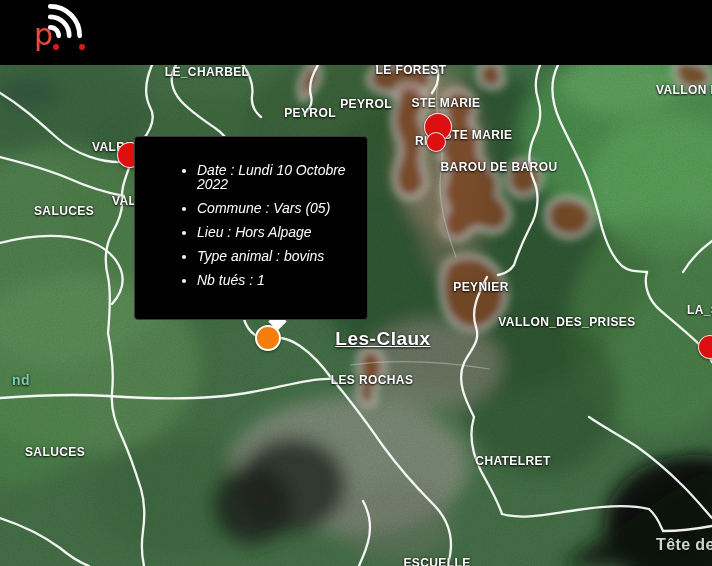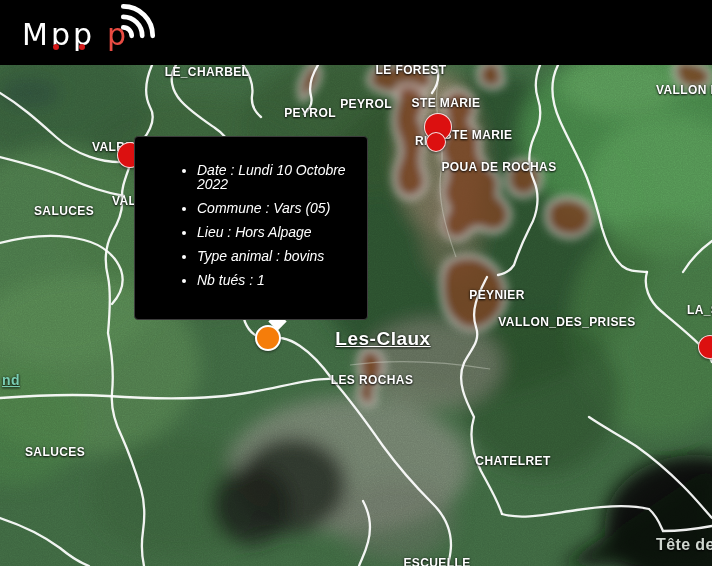--- a/index.html
+++ b/index.html
@@ -46,21 +46,20 @@
            border:1px solid #3c3c3c;border-radius:4px;z-index:40;color:#fff;font-style:italic;}
   .tooltip ul{list-style:disc;margin:0;padding:26px 10px 0 62px;}
   .tooltip li{font-size:14px;line-height:14px;margin-bottom:10px;}
   .tooltip li::marker{color:#fff;}
 </style>
 </head>
 <body>
 
 <div class="header">
   <div class="logo">
-    <span>Mɒp</span>
     <span style="width:12px"></span>
     <span class="accent">p</span>
     <span class="logo-dot d1"></span>
     <span class="logo-dot d2"></span>
     <svg class="wifi" width="42" height="42" viewBox="0 0 40 40">
       <g fill="none" stroke="#fff" stroke-width="4.5" stroke-linecap="round">
         <path d="M6,28 A8,8 0 0 1 14,36"></path>
         <path d="M6,18 A18,18 0 0 1 24,36"></path>
         <path d="M6,8 A28,28 0 0 1 34,36"></path>
       </g>
@@ -157,35 +156,35 @@
   </svg>
 
   <div class="labels">
       <span class="lbl" style="left: 207px; top: 7px;">LE_CHARBEL</span>
       <span class="lbl" style="left: 310px; top: 48px;">PEYROL</span>
       <span class="lbl" style="left: 366px; top: 39px;">PEYROL</span>
       <span class="lbl" style="left: 399px; top: 5px; padding-left: 24px;">LE FOREST</span>
       <span class="lbl" style="left: 446px; top: 38px;">STE MARIE</span>
       <span class="lbl" style="left: 478px; top: 70px;">STE MARIE</span>
       <span class="lbl left" style="left: 415px; top: 76px;">RI</span>
-      <span class="lbl" style="left: 499px; top: 102px;">POUA DE ROCHAS</span>
+      <span class="lbl" style="left: 499px; top: 102px;">BAROU DE BAROU</span>
       <span class="lbl left" style="left: 656px; top: 25px;">VALLON LA</span>
       <span class="lbl left" style="left: 92px; top: 82px;">VALBE</span>
       <span class="lbl left" style="left: 112px; top: 136px;">VAL</span>
       <span class="lbl" style="left: 64px; top: 146px;">SALUCES</span>
-      <span class="lbl" style="left: 481px; top: 230px; margin-left: 16px;">PEYNIER</span>
+      <span class="lbl" style="left: 481px; top: 222px;">PEYNIER</span>
       <span class="lbl" style="left: 567px; top: 257px;">VALLON_DES_PRISES</span>
       <span class="lbl left" style="left: 687px; top: 245px;">LA_SELLE</span>
       <span class="lbl town" style="left: 383px; top: 274px; text-decoration: underline;">Les-Claux</span>
       <span class="lbl" style="left: 372px; top: 315px;">LES ROCHAS</span>
       <span class="lbl" style="left: 55px; top: 387px;">SALUCES</span>
       <span class="lbl" style="left: 513px; top: 396px;">CHATELRET</span>
       <span class="lbl peak left" style="left: 656px; top: 480px;">Tête de P</span>
       <span class="lbl" style="left: 437px; top: 498px;">ESCUELLE</span>
-      <span class="lbl hydro left" style="left: 2px; top: 315px; text-decoration: underline;">nd</span>
+      <span class="lbl hydro left" style="left: 12px; top: 315px;">nd</span>
     </div>
   <div class="markers">
       <div class="marker red" style="left: 117px; top: 77px; height: 26px; width: 26px;"></div>
       <div class="marker red" style="left: 424px; top: 48px; height: 28px; width: 28px;"></div>
       <div class="marker red" style="left: 426px; top: 67px; height: 20px; width: 20px;"></div>
       <div class="marker red" style="left: 698px; top: 270px; height: 24px; width: 24px;"></div>
       <div class="marker orange" style="left: 255px; top: 260px; height: 26px; width: 26px;">
         <div class="pointer-diamond" style="left: 14px; top: -12px;"></div>
       </div>
     </div>

